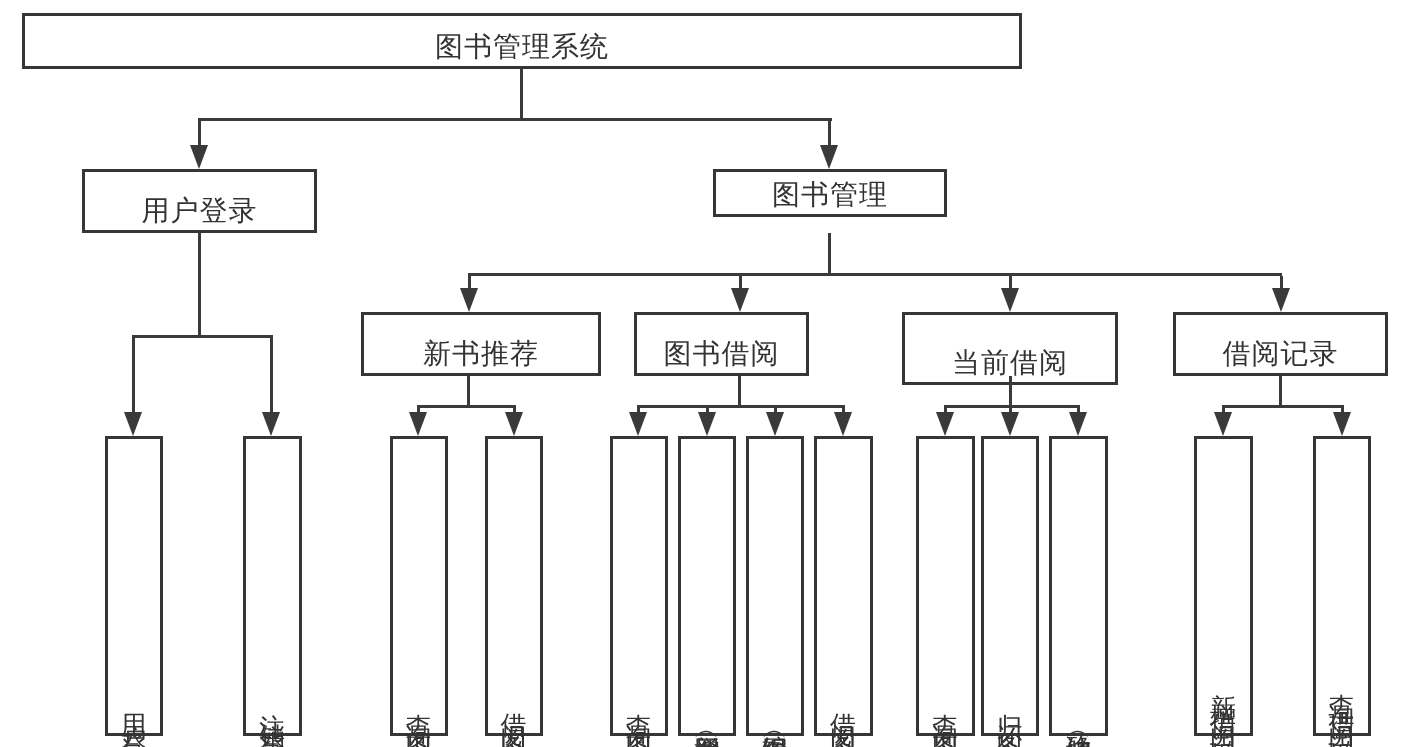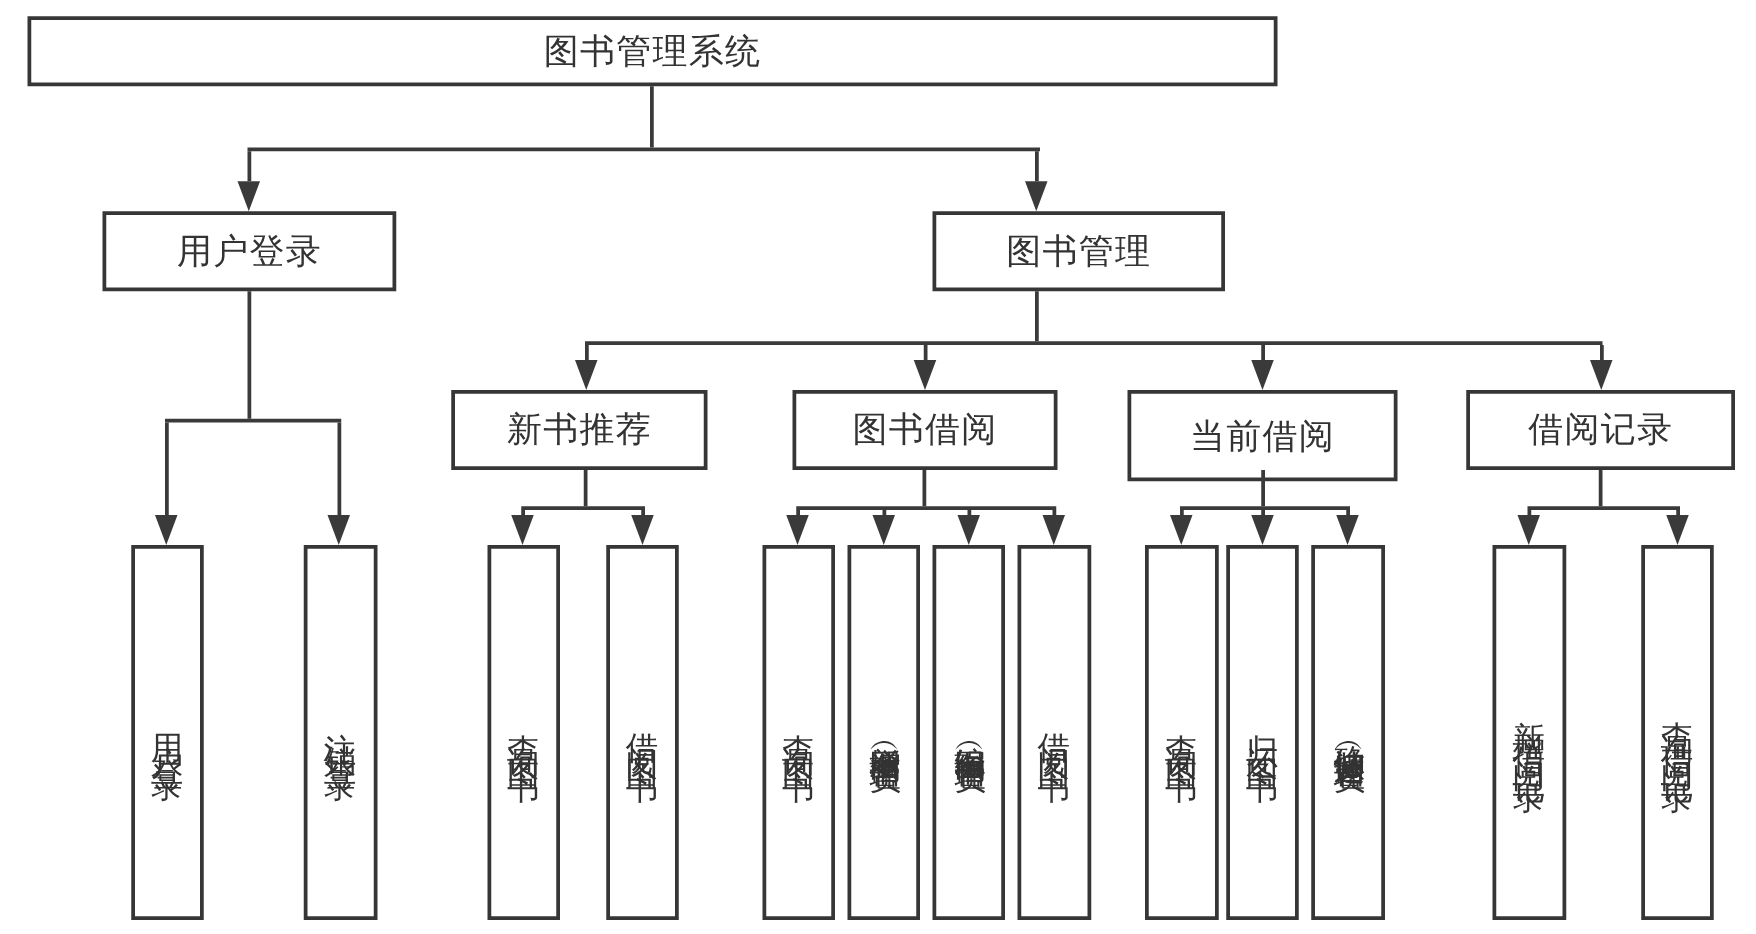--- a/index.html
+++ b/index.html
@@ -3,21 +3,21 @@
 <meta charset="utf-8">
 <style>
   html,body { margin:0; padding:0; background:#ffffff; }
   .canvas {
     position:relative; width:1405px; height:747px; background:#ffffff;
     font-family:"Liberation Sans","DejaVu Sans",sans-serif; color:#333333;
     overflow:hidden;
   }
   .node {
     position:absolute; box-sizing:border-box; background:#ffffff;
-    border:3px solid #363636; display:flex; align-items:center; justify-content:center;
+    border:3px solid #363636; display:flex; align-items:flex-end; justify-content:center;
     color:#333333;
   }
   .h-label { font-size:28px; letter-spacing:1px; white-space:nowrap; }
   .v-label {
     writing-mode:vertical-rl; font-size:26px; letter-spacing:10px;
     line-height:1; white-space:nowrap;
   }
   .v-label.long { font-size:25px; letter-spacing:2px; }
   .line { position:absolute; background:#3a3a3a; }
   .arrow {
@@ -37,29 +37,29 @@
 <div class="canvas">
 
   <div class="node" style="left:22px; top:13px; width:1000px; height:56px;">
     <span class="h-label">图书管理系统</span>
   </div>
 
   <div class="node" style="left:82px; top:169px; width:235px; height:64px;">
     <span class="h-label">用户登录</span>
   </div>
 
-  <div class="node" style="left:713px; top:169px; width:234px; height:64px;margin-left:33px;">
+  <div class="node" style="left:713px; top:169px; width:234px; height:48px;">
     <span class="h-label">图书管理</span>
   </div>
 
-  <div class="node" style="left:361px; top:312px; width:205px; height:64px;">
+  <div class="node" style="left:361px; top:312px; width:240px; height:64px;">
     <span class="h-label">新书推荐</span>
   </div>
 
-  <div class="node" style="left:634px; top:312px; width:212px; height:64px;">
+  <div class="node" style="left:634px; top:312px; width:175px; height:64px;">
     <span class="h-label">图书借阅</span>
   </div>
 
   <div class="node" style="left:902px; top:312px; width:216px; height:73px;">
     <span class="h-label">当前借阅</span>
   </div>
 
   <div class="node" style="left:1173px; top:312px; width:215px; height:64px;">
     <span class="h-label">借阅记录</span>
   </div>

